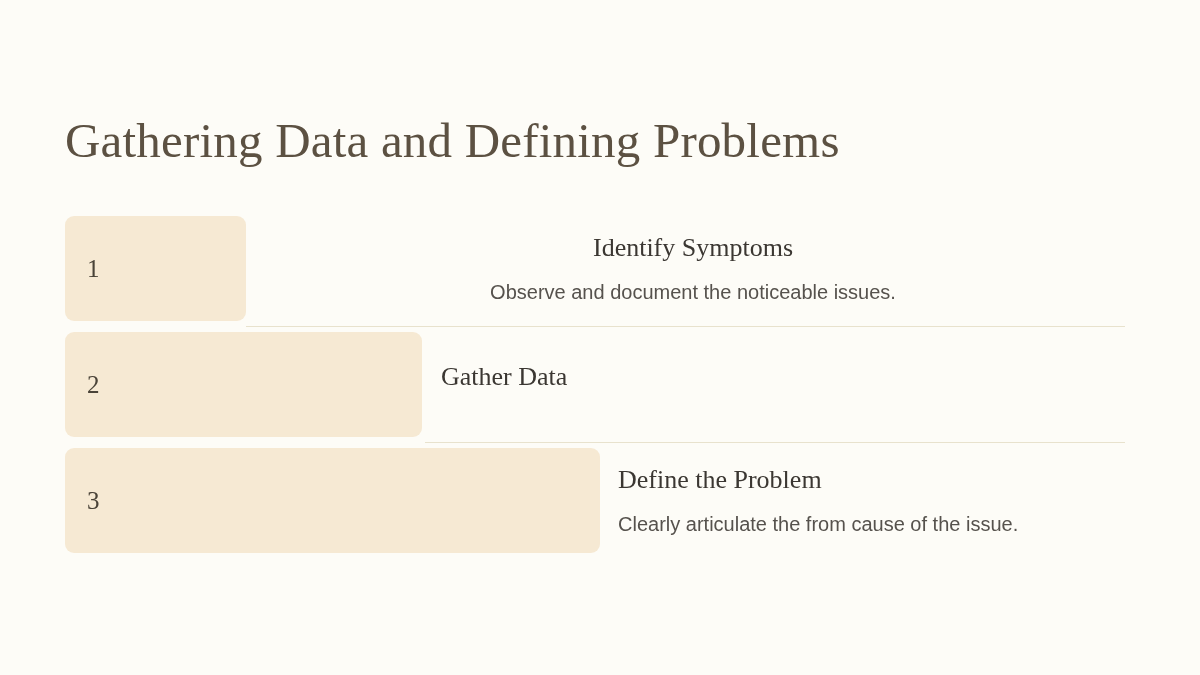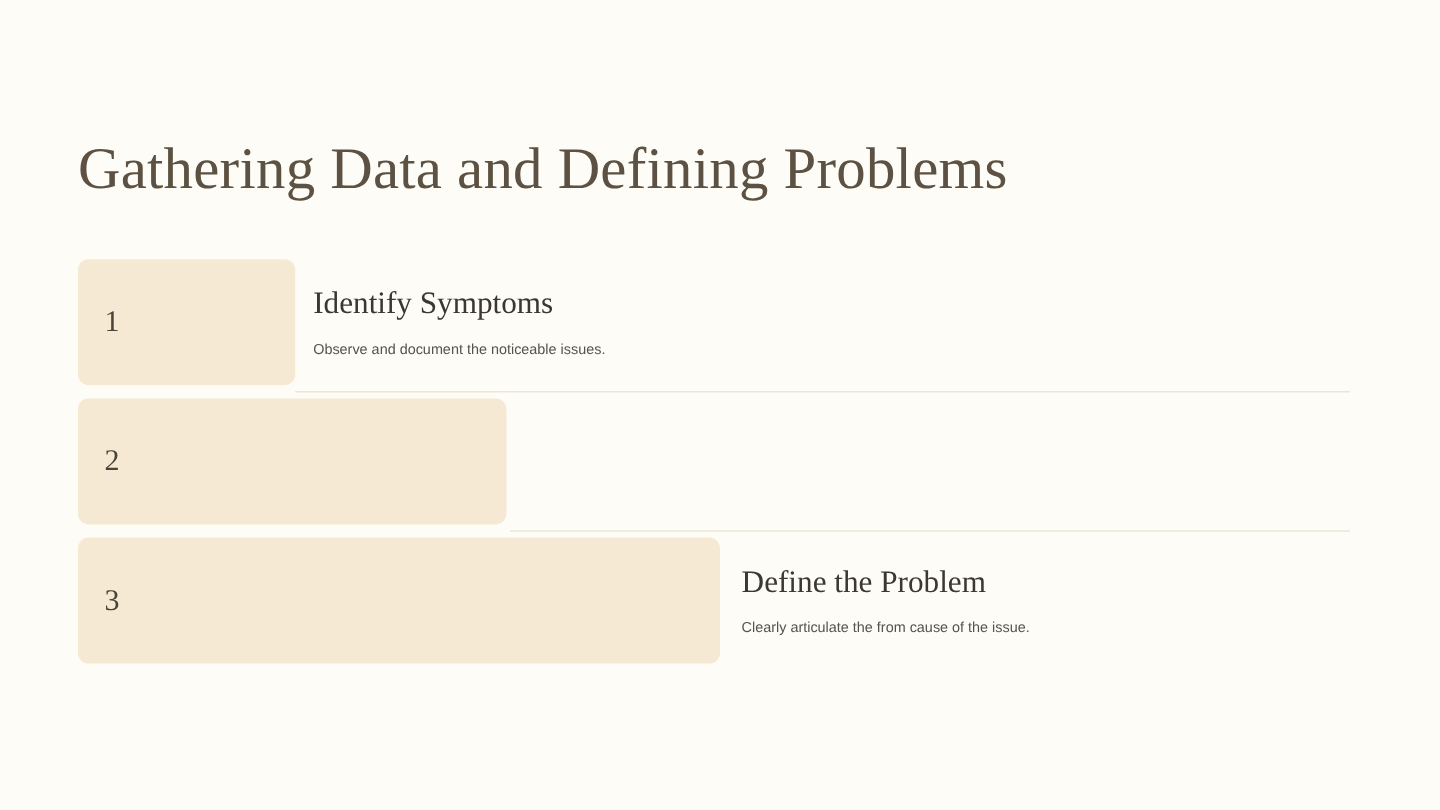--- a/index.html
+++ b/index.html
@@ -88,21 +88,21 @@
     font-size: 26px;
     font-weight: 400;
     color: #3b3732;
     line-height: 1.2;
     margin-bottom: 16px;
     white-space: nowrap;
   }
 
   .step-desc {
     font-family: "Liberation Sans", sans-serif;
-    font-size: 12px;
+    font-size: 20px;
     font-weight: 400;
     color: #56524d;
     line-height: 1.3;
     white-space: nowrap;
   }
 
   .step-divider {
     position: absolute;
     bottom: -6px;
     height: 1px;
@@ -116,32 +116,33 @@
 <div class="slide">
 
   <div class="slide-title">Gathering Data and Defining Problems</div>
 
   <div class="steps">
 
     <div class="step-row">
       <div class="step-box" style="width:181px;">
         <span class="step-number">1</span>
       </div>
-      <div class="step-content" style="left:261px;">
+      <div class="step-content" style="left:261px;align-items:center;">
         <div class="step-heading">Identify Symptoms</div>
         <div class="step-desc">Observe and document the noticeable issues.</div>
       </div>
       <div class="step-divider" style="left:246px;"></div>
     </div>
 
     <div class="step-row">
       <div class="step-box" style="width:357px;">
         <span class="step-number">2</span>
       </div>
       <div class="step-content" style="left:441px;">
+        <div class="step-heading">Gather Data</div>
       </div>
       <div class="step-divider" style="left:425px;"></div>
     </div>
 
     <div class="step-row">
       <div class="step-box" style="width:535px;">
         <span class="step-number">3</span>
       </div>
       <div class="step-content" style="left:618px;">
         <div class="step-heading">Define the Problem</div>

